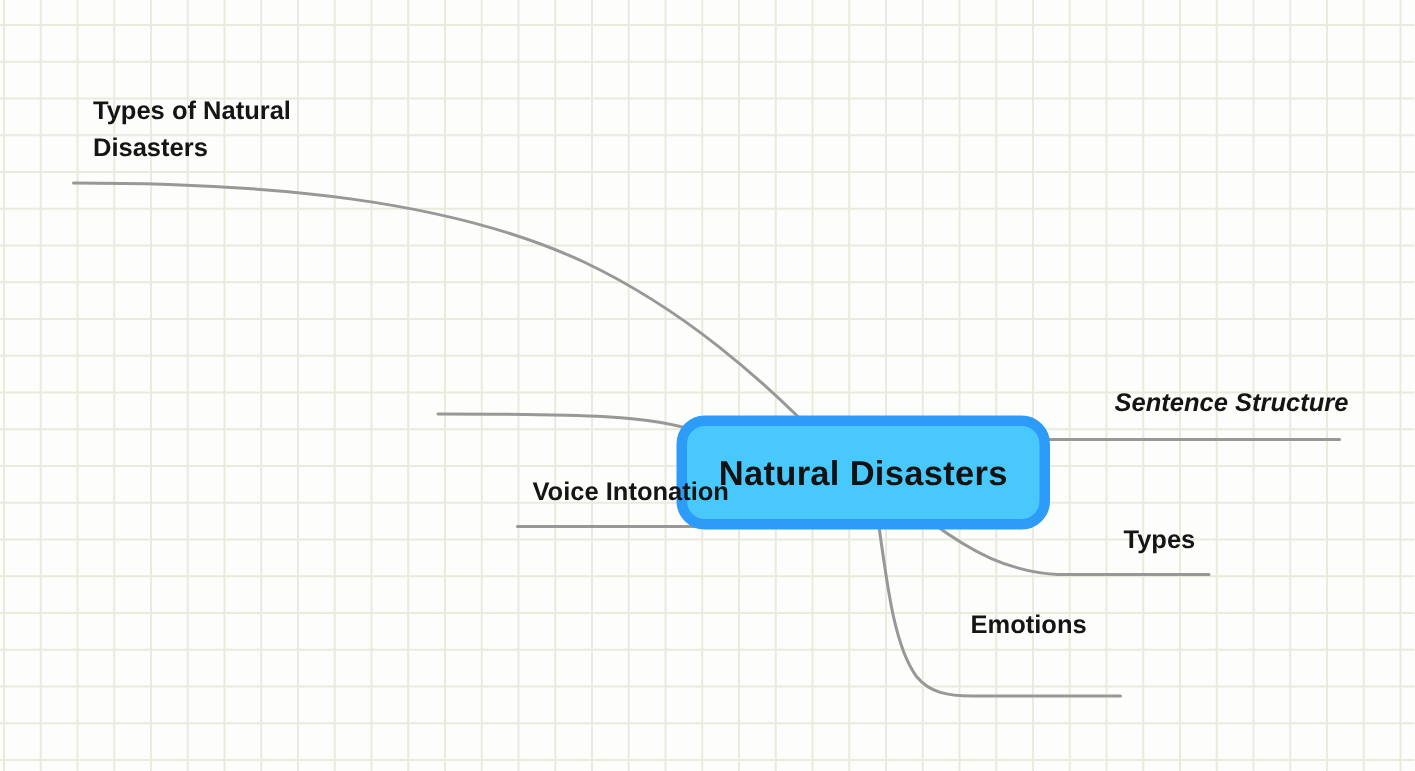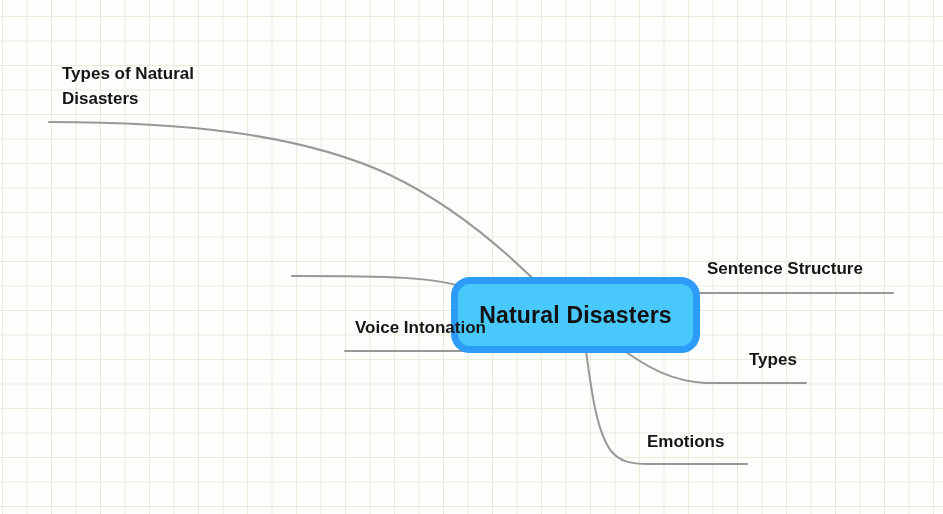--- a/index.html
+++ b/index.html
@@ -64,23 +64,23 @@
     cursor: pointer;
     white-space: nowrap;
   }
   .branch-label.wrap {
     white-space: normal;
     width: 158px;
   }
   .label-types        { left: 62px;  top: 61px;  }
   .label-vocabulary   { left: 303px; top: 239px; }
   .label-voice        { left: 355px; top: 315px; text-align: center; }
-  .label-sentence     { left: 707px; top: 256px; }
+  .label-sentence     { left: 743px; top: 256px; font-style: italic; }
   .label-pace         { left: 749px; top: 347px; }
-  .label-emotions     { left: 647px; top: 429px; }
+  .label-emotions     { left: 647px; top: 404px; }
 </style>
 </head>
 <body>
 
 <div id="canvas">
 
   <svg id="connector-layer" viewBox="0 0 943 514" xmlns="http://www.w3.org/2000/svg">
     <path d="M 49 122 C 180 122, 300 133, 390 175 C 455 206, 508 252, 552 298"></path>
     <path d="M 292 276 C 390 276, 435 277, 466 288"></path>
     <path d="M 345 351 H 468"></path>

